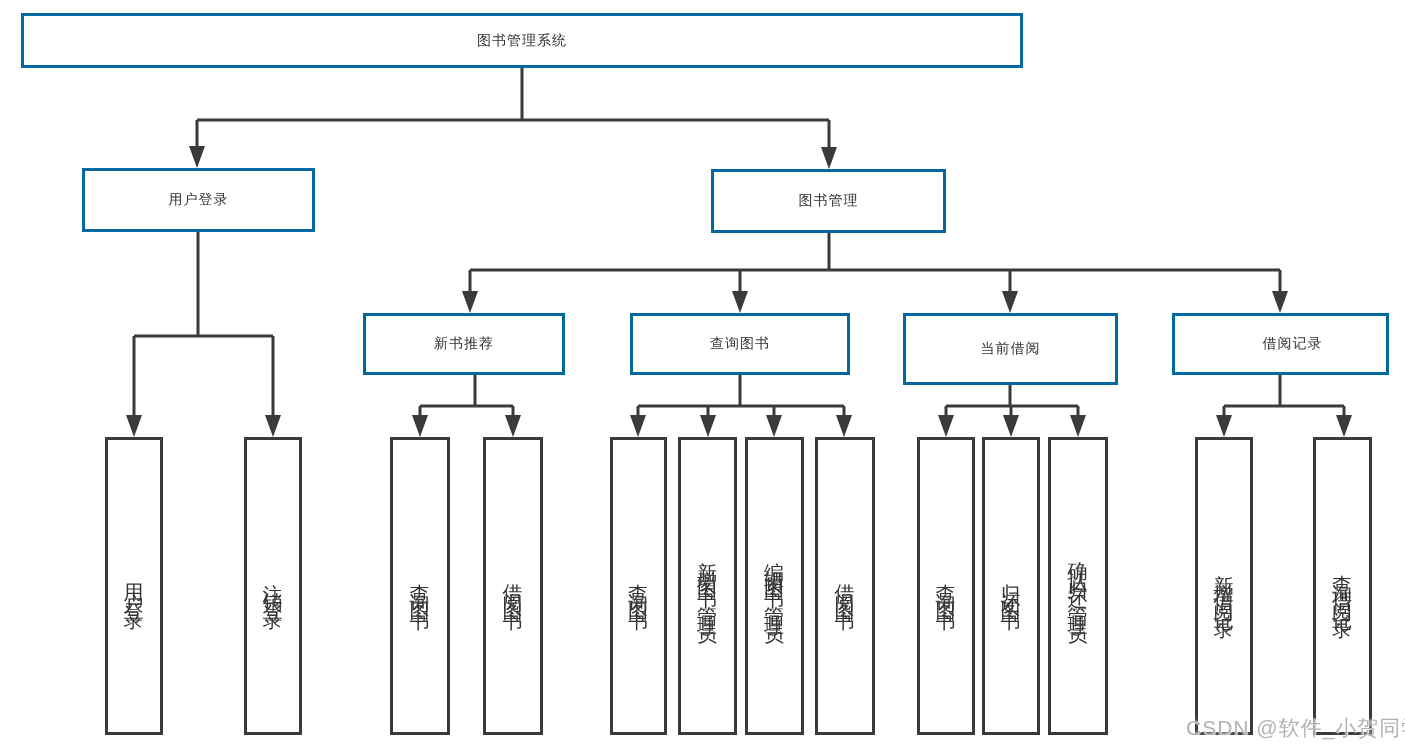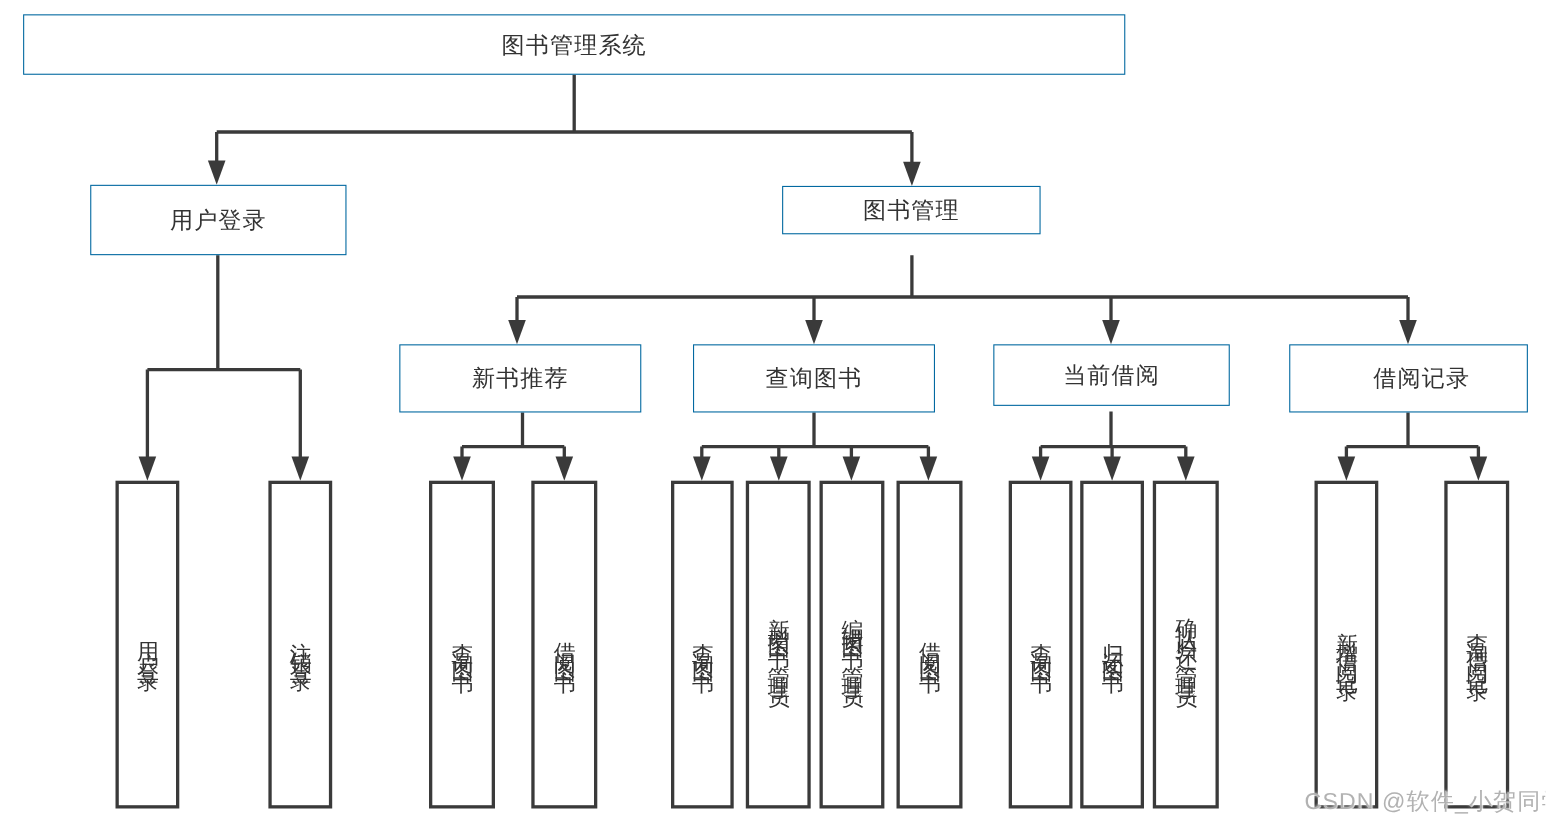--- a/index.html
+++ b/index.html
@@ -13,26 +13,26 @@
   }
   .connector-layer {
     position: absolute;
     left: 0; top: 0;
     width: 1405px; height: 747px;
     pointer-events: none;
   }
   .node {
     position: absolute;
     box-sizing: border-box;
-    border: 1px solid #0369a1;
+    border: 3px solid #0369a1;
     background: #ffffff;
     display: flex;
     align-items: center;
     justify-content: center;
-    font-size: 21px;
+    font-size: 14px;
     color: #333333;
     letter-spacing: 1px;
     white-space: nowrap;
   }
   .leaf {
     position: absolute;
     top: 437px;
     height: 298px;
     box-sizing: border-box;
     border: 3px solid #3a3a3a;
@@ -105,31 +105,31 @@
     </g>
   </svg>
 
   <div class="node" style="left:21px; top:13px; width:1002px; height:55px;">
     <span>图书管理系统</span>
   </div>
 
   <div class="node" style="left:82px; top:168px; width:233px; height:64px;">
     <span>用户登录</span>
   </div>
-  <div class="node" style="left:711px; top:169px; width:235px; height:44px;">
+  <div class="node" style="left:711px; top:169px; width:235px; height:64px;">
     <span>图书管理</span>
   </div>
 
-  <div class="node" style="left:363px; top:313px; width:220px; height:62px;">
+  <div class="node" style="left:363px; top:313px; width:202px; height:62px;">
     <span>新书推荐</span>
   </div>
   <div class="node" style="left:630px; top:313px; width:220px; height:62px;">
     <span>查询图书</span>
   </div>
-  <div class="node" style="left:903px; top:313px; width:215px; height:56px;">
+  <div class="node" style="left:903px; top:313px; width:215px; height:72px;">
     <span>当前借阅</span>
   </div>
   <div class="node" style="left:1172px; top:313px; width:217px; height:62px;padding-left:24px;">
     <span>借阅记录</span>
   </div>
 
   <div class="leaf" style="left:105px; width:58px;">
     <span class="vtext">用户登录</span>
   </div>
   <div class="leaf" style="left:244px; width:58px;">

